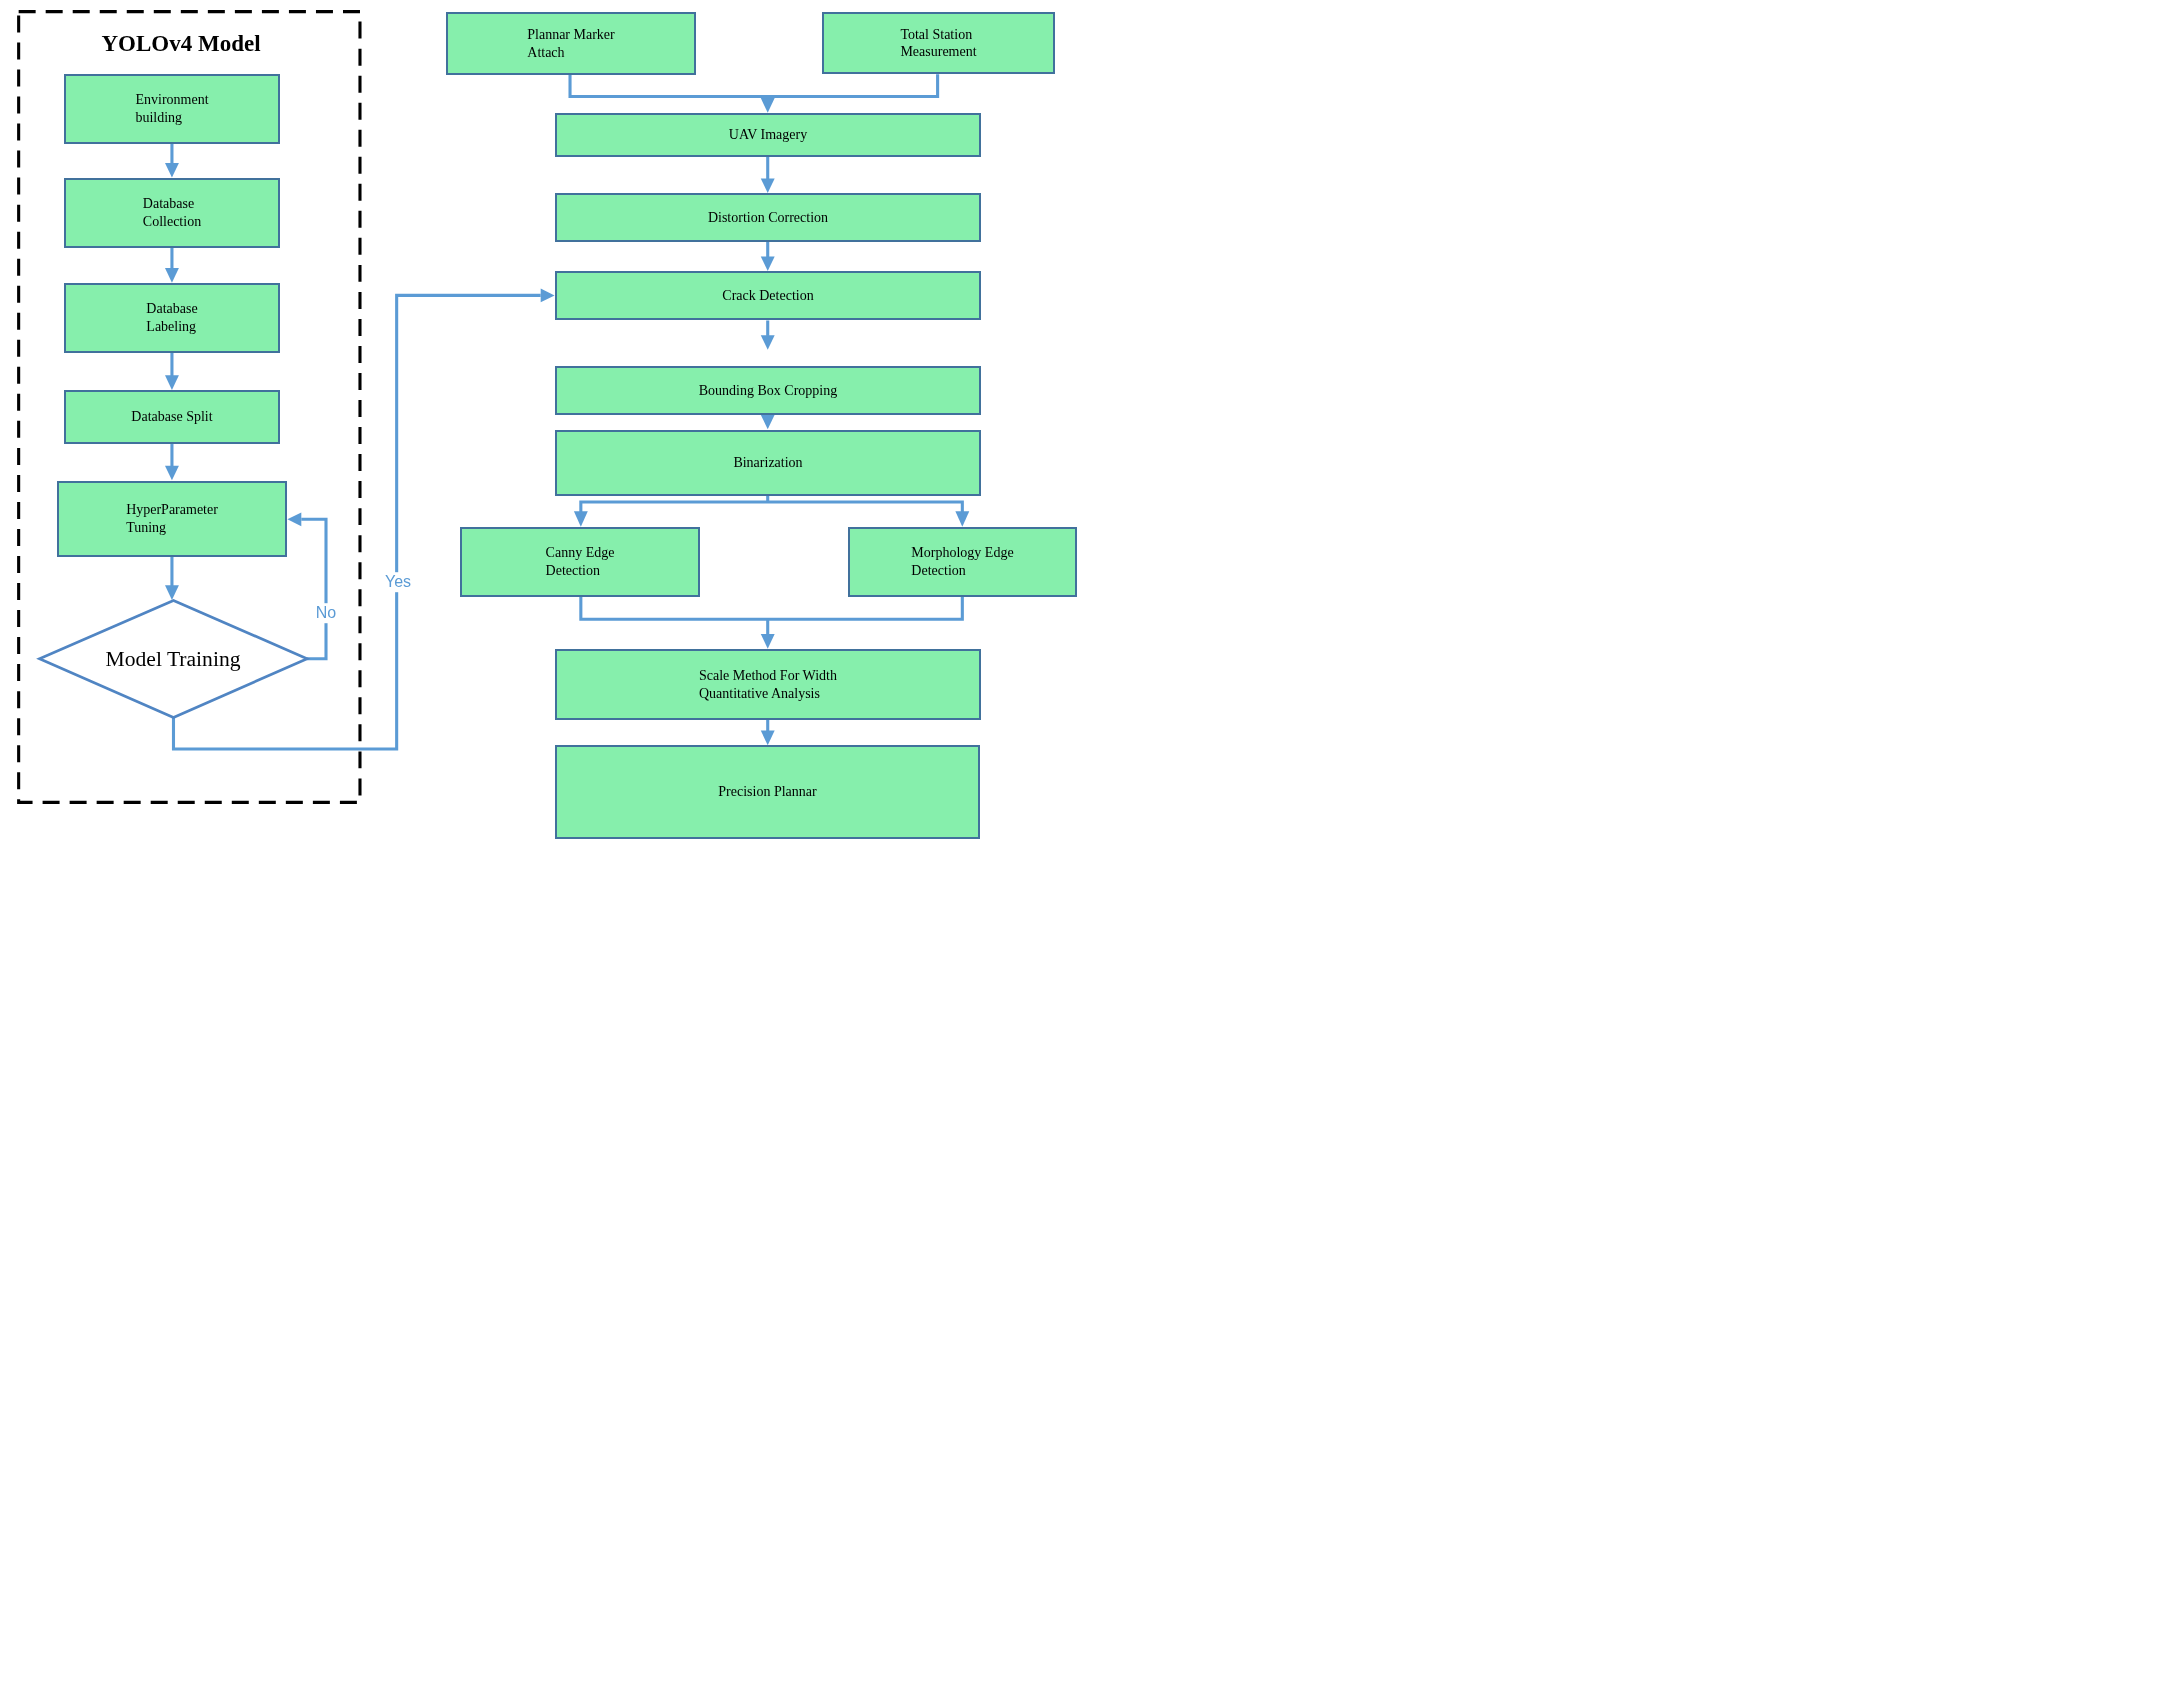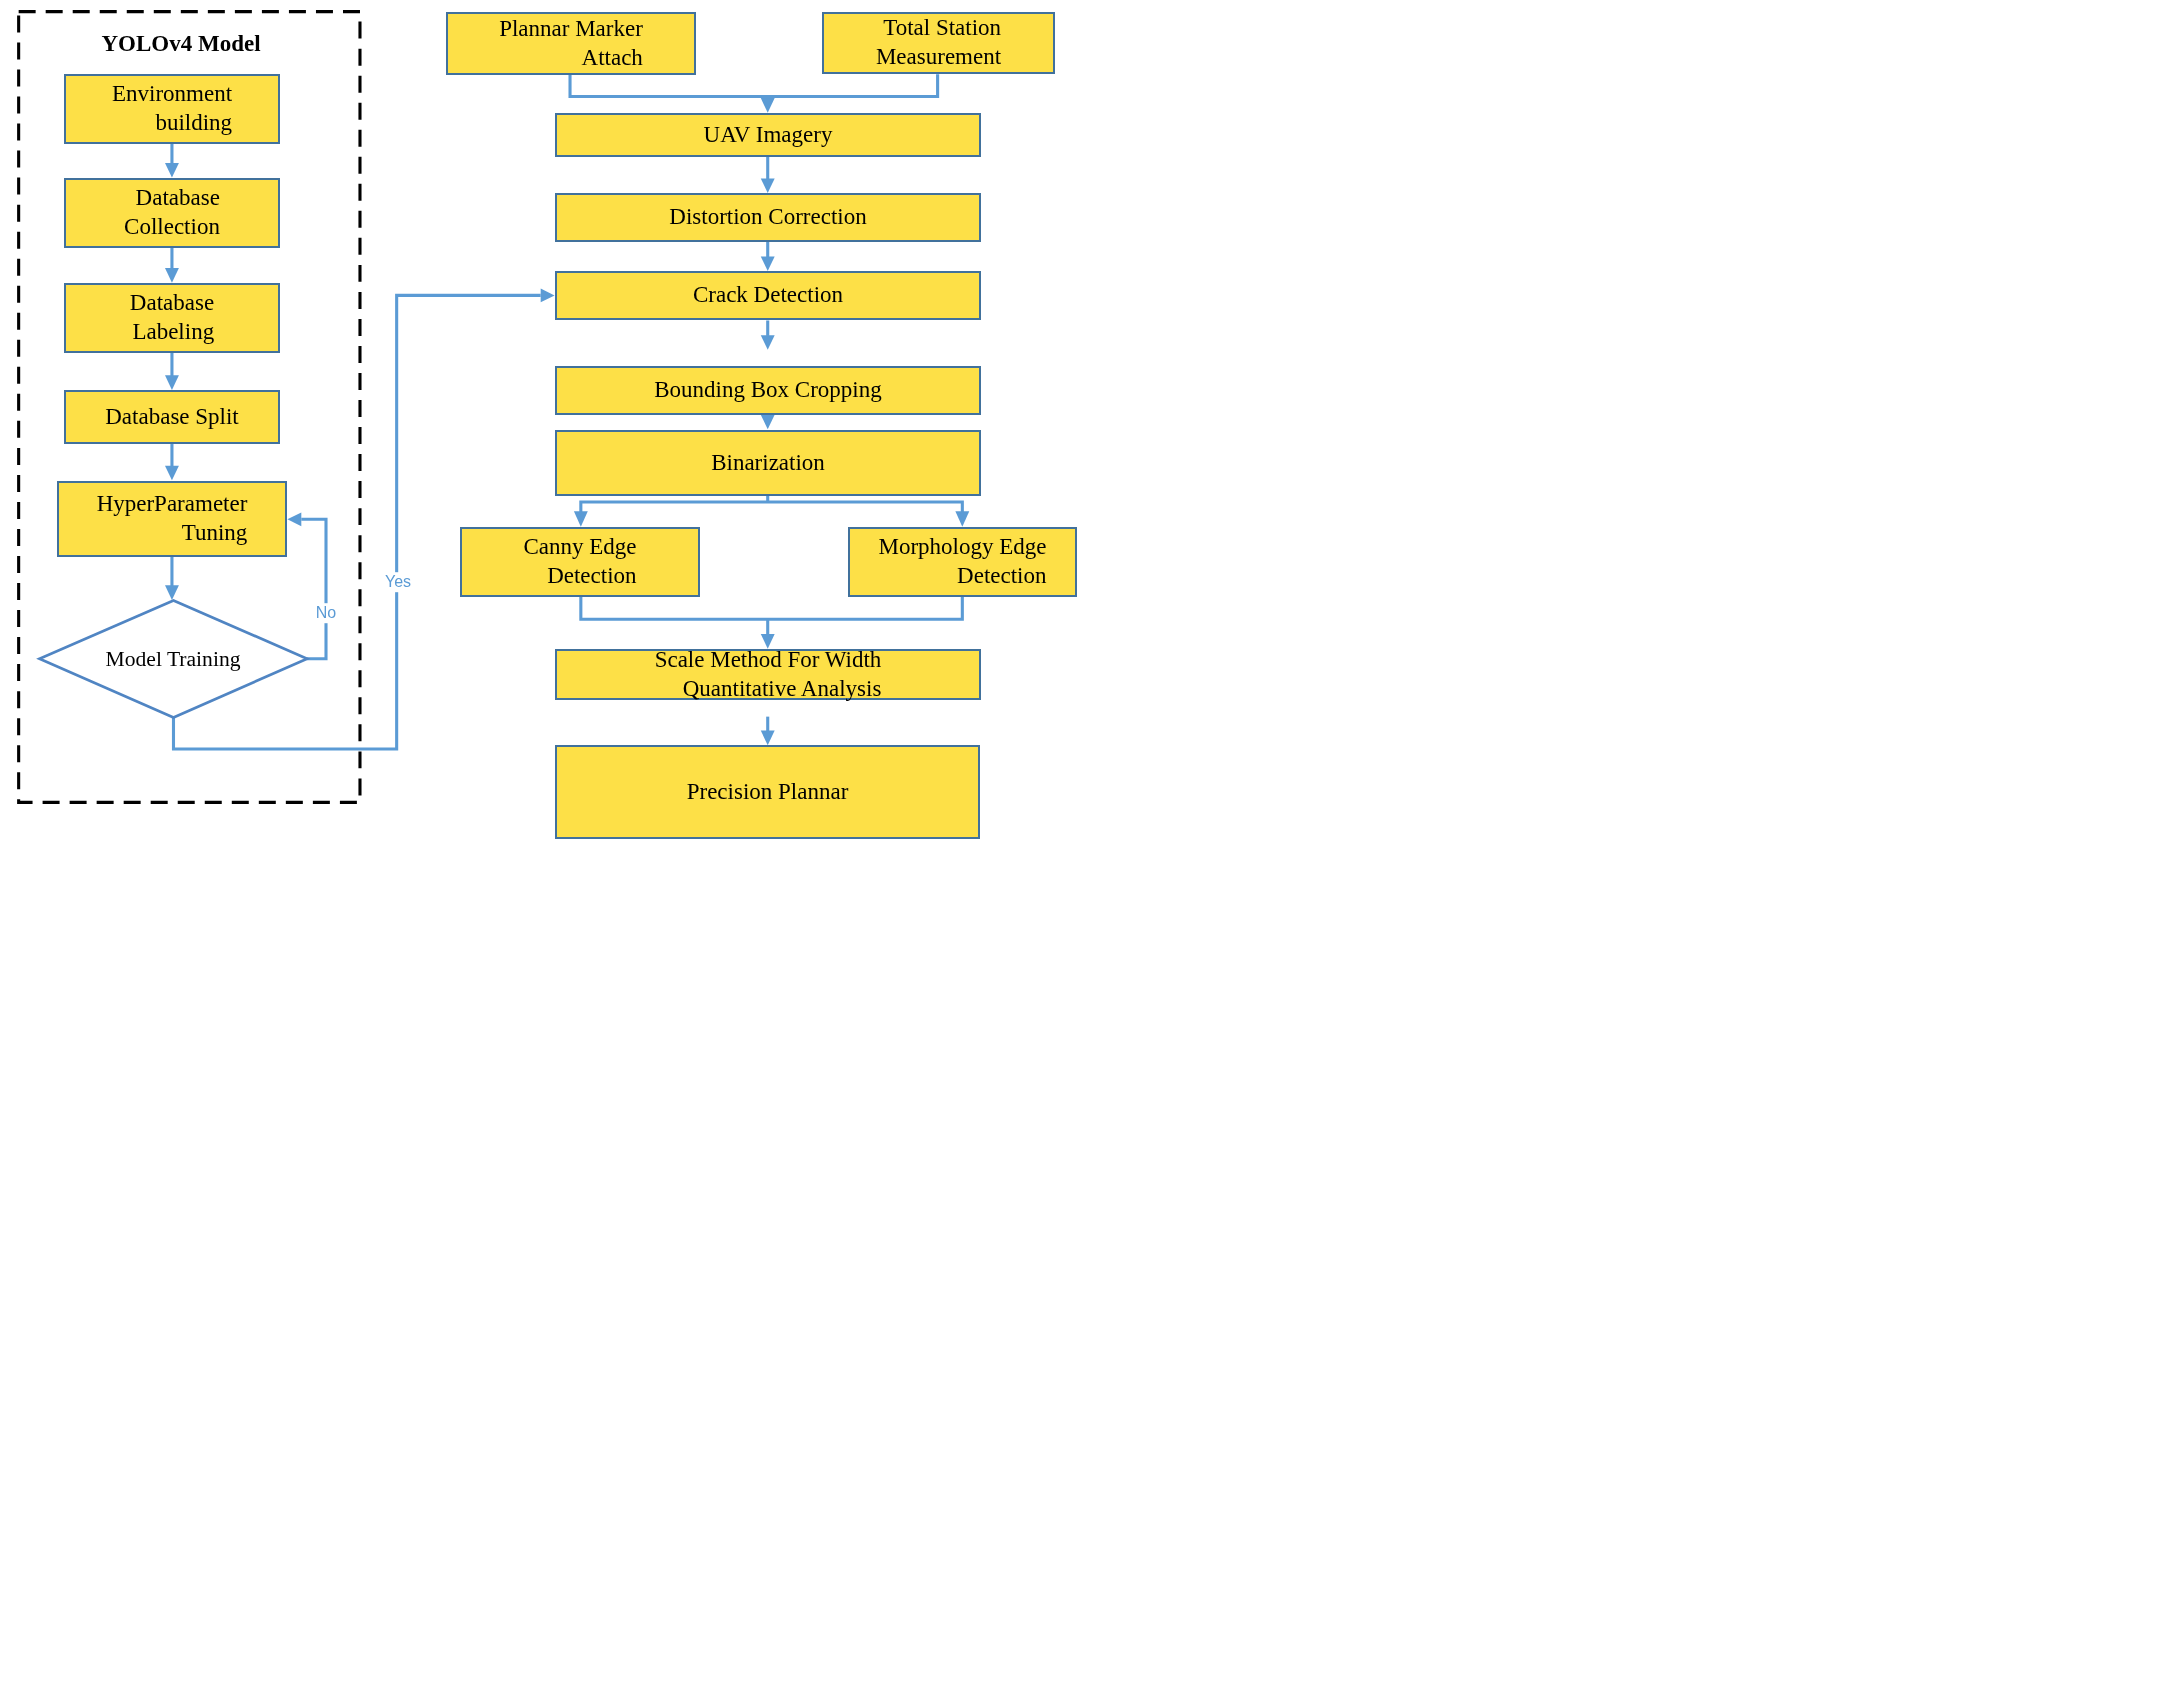--- a/index.html
+++ b/index.html
@@ -9,26 +9,26 @@
     height:851px;
     background:#ffffff;
     font-family:"Liberation Serif","DejaVu Serif",serif;
     overflow:hidden;
   }
   svg.wires{position:absolute;left:0;top:0;width:1086px;height:851px;}
   .node{
     position:absolute;
     box-sizing:border-box;
     border:2.3px solid #41719C;
-    background:#fde047;
+    background:#86efac;
     display:flex;
     align-items:center;
     justify-content:center;
-    text-align:right;
-    font-size:23px;
+    text-align:left;
+    font-size:14px;
     line-height:1.26;
     color:#000000;
     white-space:pre-line;
   }
   .flow-title{
     position:absolute;
     left:73px;top:31px;width:216px;
     text-align:center;
     font-size:23px;
     font-weight:bold;
@@ -62,21 +62,21 @@
   
   #n-plannar{left:446px;top:12.4px;width:250px;height:63px;}
   #n-total{left:822px;top:12.4px;width:233px;height:62px;}
   #n-uav{left:555px;top:113px;width:426px;height:44px;}
   #n-distortion{left:555px;top:193px;width:426px;height:49px;}
   #n-crack{left:555px;top:271px;width:426px;height:49px;}
   #n-bbox{left:555px;top:350px;width:426px;height:49px;margin-top:16px;}
   #n-binar{left:555px;top:430px;width:426px;height:66px;}
   #n-canny{left:460px;top:527px;width:240px;height:70px;}
   #n-morph{left:848px;top:527px;width:229px;height:70px;}
-  #n-scale{left:555px;top:649px;width:426px;height:51px;}
+  #n-scale{left:555px;top:649px;width:426px;height:71px;}
   #n-precision{left:555px;top:745px;width:425px;height:94px;}
 </style>
 </head>
 <body>
 
 <div class="canvas">
 
   <svg class="wires" viewBox="0 0 1406 1102">
 
     <rect x="24" y="15" width="442" height="1024" fill="none" stroke="#000000" stroke-width="4" stroke-dasharray="22 13"></rect>

